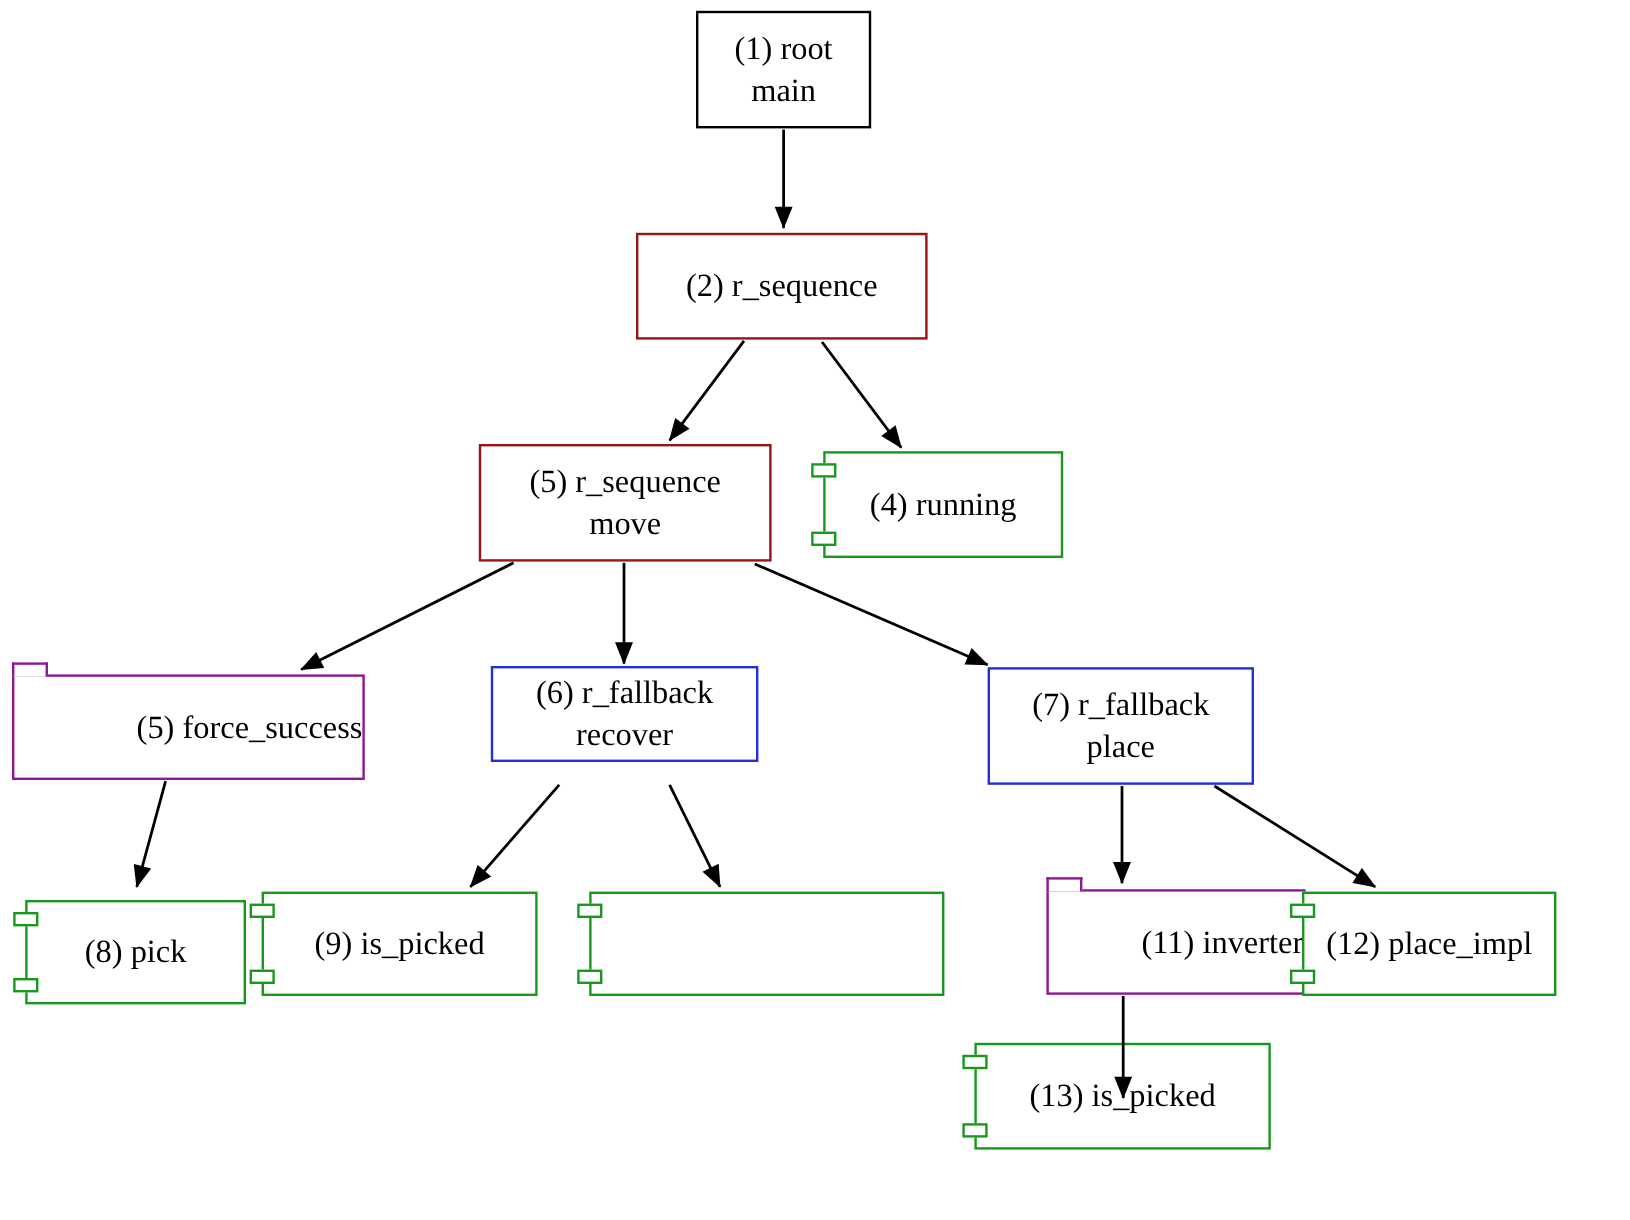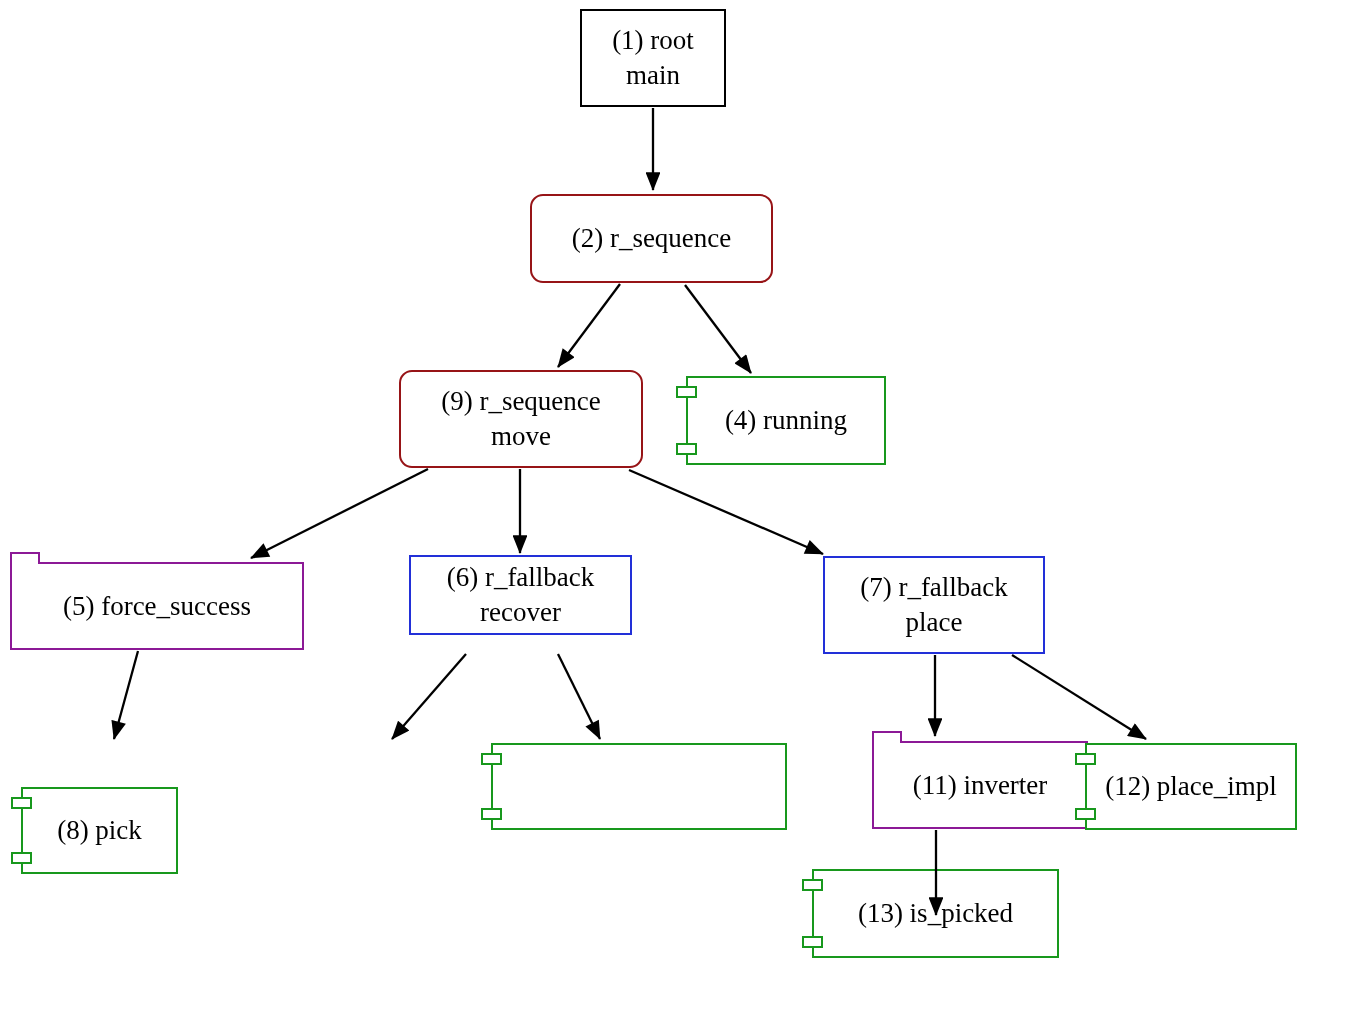--- a/index.html
+++ b/index.html
@@ -22,24 +22,24 @@
     justify-content:center;
     text-align:center;
   }
   .lbl{
     white-space:pre-line;
     font-size:27px;
     line-height:35px;
   }
   
   .c-root{border-color:#000000;}
-  .c-seq {border-color:#971417;border-radius:13px;}
+  .c-seq {border-color:#971417;}
   .c-fb  {border-color:#2230d8;}
   .c-leaf{border-color:#18981d;}
-  .c-dec {border-color:#8c1996;}
+  .c-dec {border-color:#8c1996;justify-content:flex-end;}
   
   .ctab{
     position:absolute;
     box-sizing:border-box;
     left:-12px;
     width:21px;height:12px;
     border:2.5px solid #18981d;
     background:#ffffff;
   }
   .ctab.t{top:8px;}
@@ -71,21 +71,21 @@
   <div class="node c-root" style="left:580px;top:9px;width:146px;height:98px">
     <span class="lbl">(1) root
 main</span>
   </div>
 
   <div class="node c-seq" style="left:530px;top:194px;width:243px;height:89px">
     <span class="lbl">(2) r_sequence</span>
   </div>
 
   <div class="node c-seq" style="left:399px;top:370px;width:244px;height:98px">
-    <span class="lbl">(9) r_sequence
+    <span class="lbl">(5) r_sequence
 move</span>
   </div>
 
   <div class="node c-leaf" style="left:686px;top:376px;width:200px;height:89px">
     <span class="ctab t"></span>
     <span class="ctab b"></span>
     <span class="lbl">(4) running</span>
   </div>
 
   <div class="node c-dec" style="left:10px;top:562px;width:294px;height:88px">
@@ -96,26 +96,31 @@
   <div class="node c-fb" style="left:409px;top:555px;width:223px;height:80px">
     <span class="lbl">(6) r_fallback
 recover</span>
   </div>
 
   <div class="node c-fb" style="left:823px;top:556px;width:222px;height:98px">
     <span class="lbl">(7) r_fallback
 place</span>
   </div>
 
-  <div class="node c-leaf" style="left:21px;top:787px;width:157px;height:87px">
+  <div class="node c-leaf" style="left:21px;top:750px;width:184px;height:87px">
     <span class="ctab t"></span>
     <span class="ctab b"></span>
     <span class="lbl">(8) pick</span>
   </div>
 
+  <div class="node c-leaf" style="left:218px;top:743px;width:230px;height:87px">
+    <span class="ctab t"></span>
+    <span class="ctab b"></span>
+    <span class="lbl">(9) is_picked</span>
+  </div>
 
   <div class="node c-leaf" style="left:491px;top:743px;width:296px;height:87px">
     <span class="ctab t"></span>
     <span class="ctab b"></span>
   </div>
 
   <div class="node c-dec" style="left:872px;top:741px;width:216px;height:88px">
     <span class="ftab"></span>
     <span class="lbl">(11) inverter</span>
   </div>

